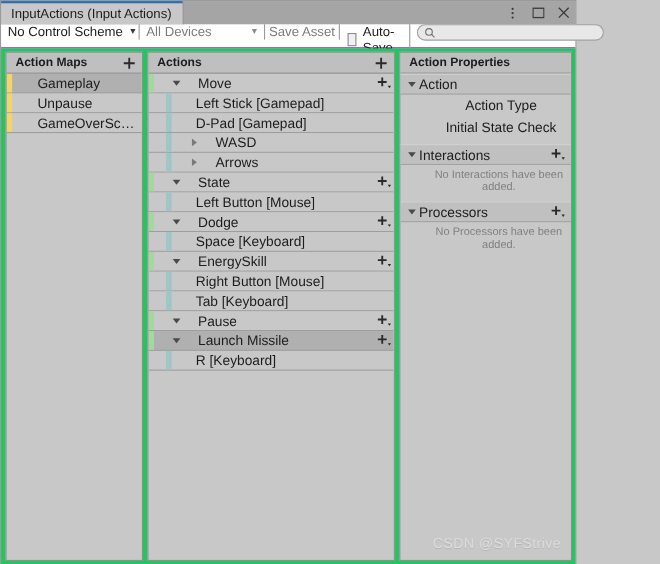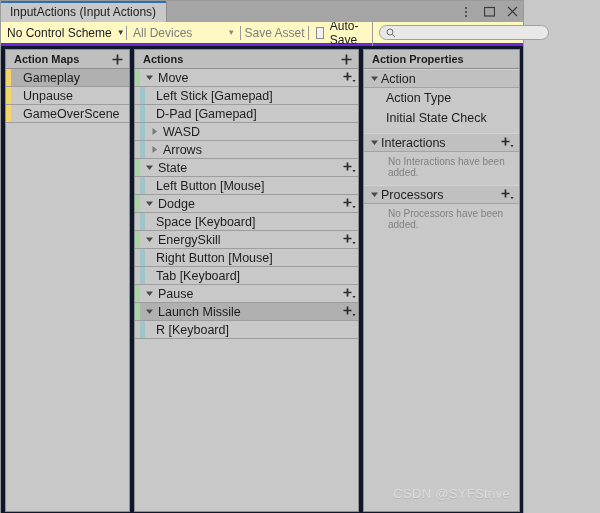--- a/index.html
+++ b/index.html
@@ -70,24 +70,24 @@
     align-items: center;
     justify-content: center;
     color: #3a3a3a;
   }
   .kebab-dots { display:flex; flex-direction:column; gap:2px; align-items:center; }
   .kebab-dots i { width:2px; height:2px; background:#3a3a3a; display:block; border-radius:50%;}
 
   
   #toolbar {
     height: 21px;
-    background: #fef9c3;
-    border-bottom: 3px solid #6d28d9;
-    display: flex;
-    align-items: center;
+    background: #ffffff;
+    border-bottom: 1px solid #6d28d9;
+    display: flex;
+    align-items: flex-start;
     font-size: 12px;
   }
   .tb-btn {
     display: flex;
     align-items: center;
     padding: 0 6px;
     border-right: 1px solid #9a9a9a;
     white-space: nowrap;
     color: #1d1d1d;
   }
@@ -143,24 +143,25 @@
     color: #2a2a2a;
     padding: 0;
     min-width: 0;
   }
 
   
   #content {
     position: relative;
     display: flex;
     height: 469px;
-    background: #0f172a;
+    background: #22c55e;
     padding: 3px 3px 3px 4px;
     box-sizing: border-box;
     gap: 4px;
+    text-align: center;
   }
   .pane {
     background: #c8c8c8;
     border: 1px solid #8f8f8f;
     box-sizing: border-box;
     display: flex;
     flex-direction: column;
     overflow: hidden;
   }
   #pane-maps { width: 125px; }
@@ -199,20 +200,21 @@
   .row {
     height: 18px;
     display: flex;
     align-items: center;
     border-bottom: 1px solid #9d9d9d;
     background: #c8c8c8;
     box-sizing: border-box;
     position: relative;
     font-size: 12.5px;
     color: #1d1d1d;
+    gap: 11px;
   }
   .row.selected { background: #b0b0b0; }
   .stripe {
     width: 5px;
     align-self: stretch;
     flex: none;
   }
   .stripe.map  { background: #f2d46a; }
   .stripe.action { background: #a7d7a0; }
   .stripe.none { background: transparent; }

